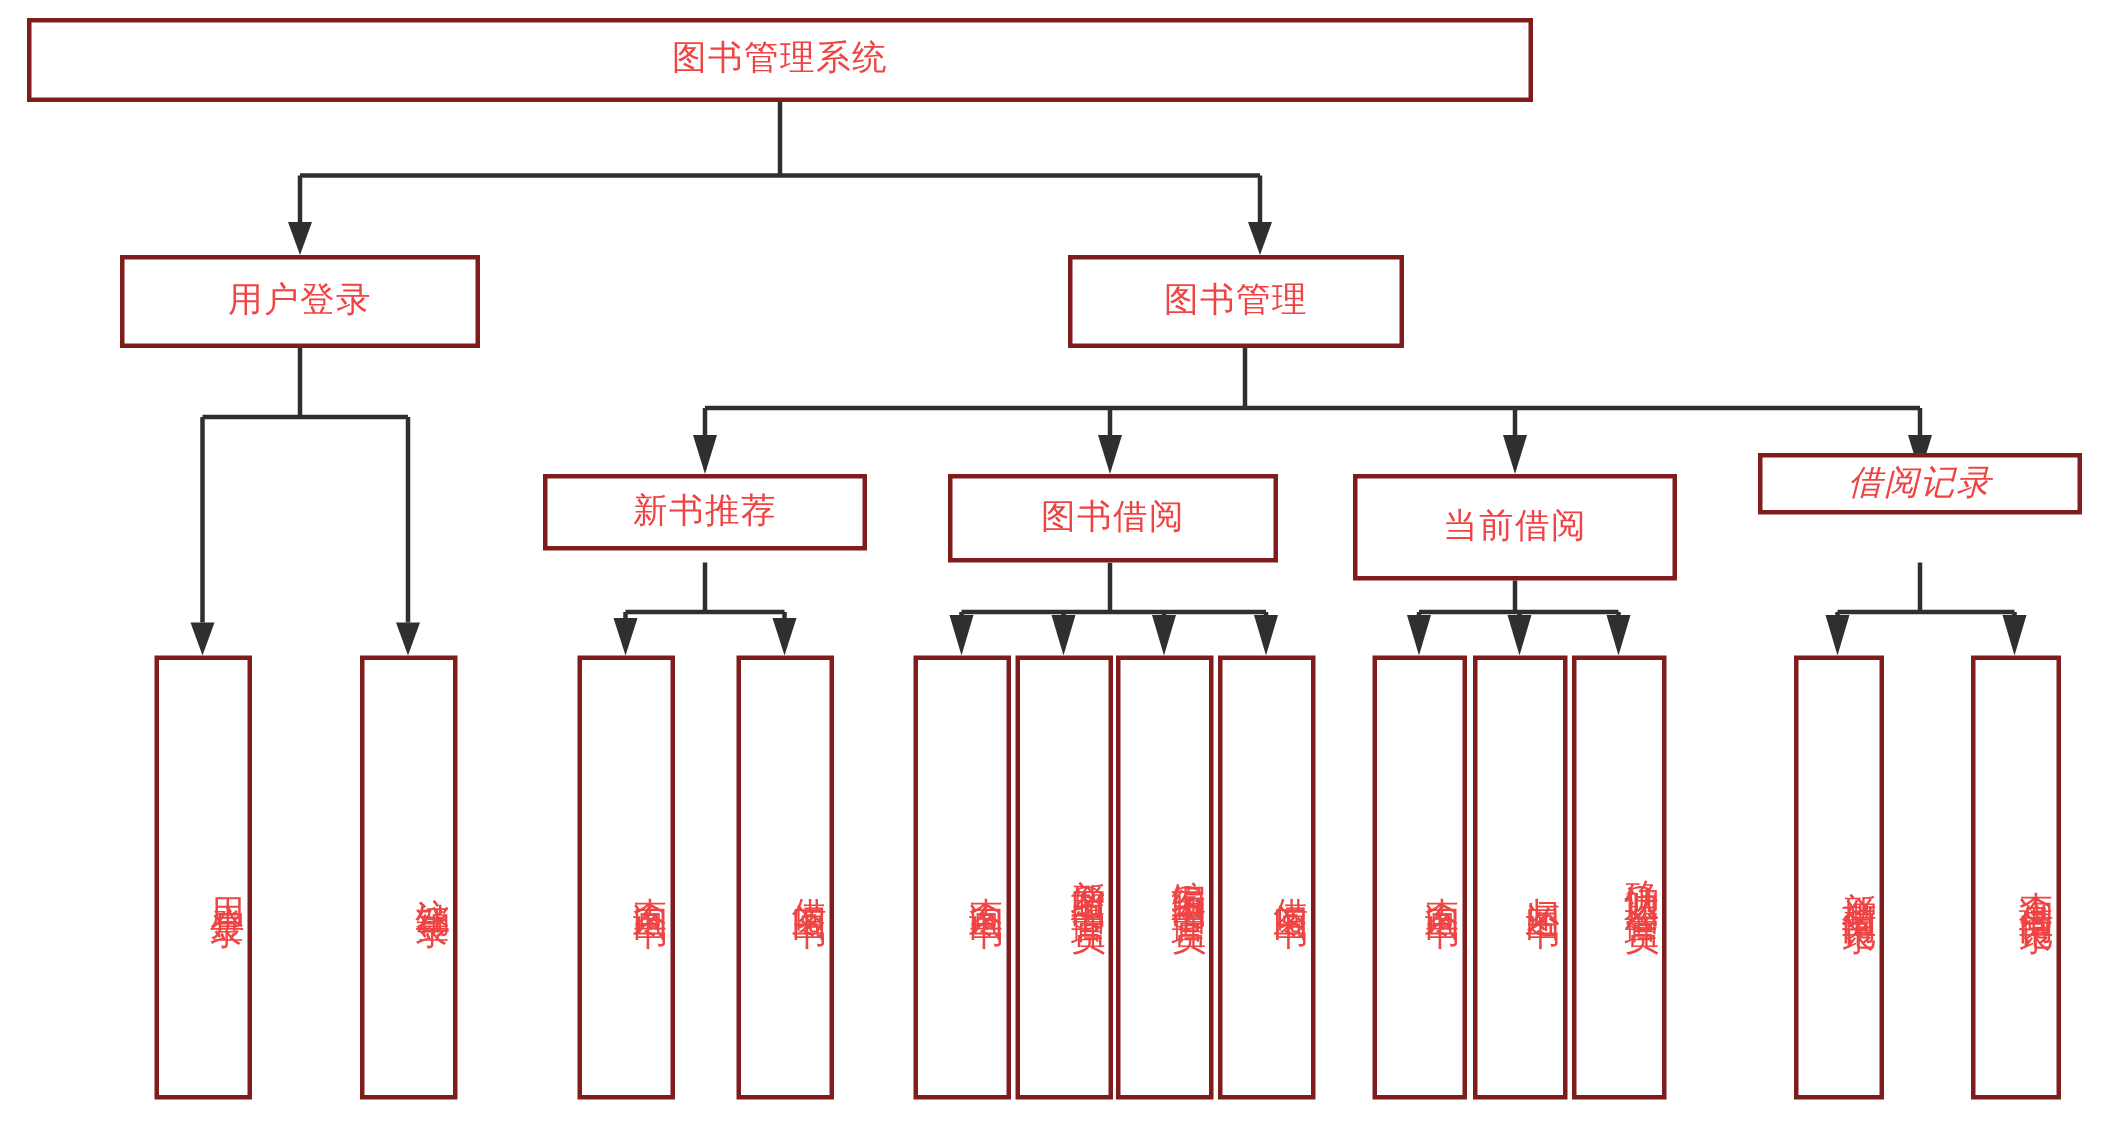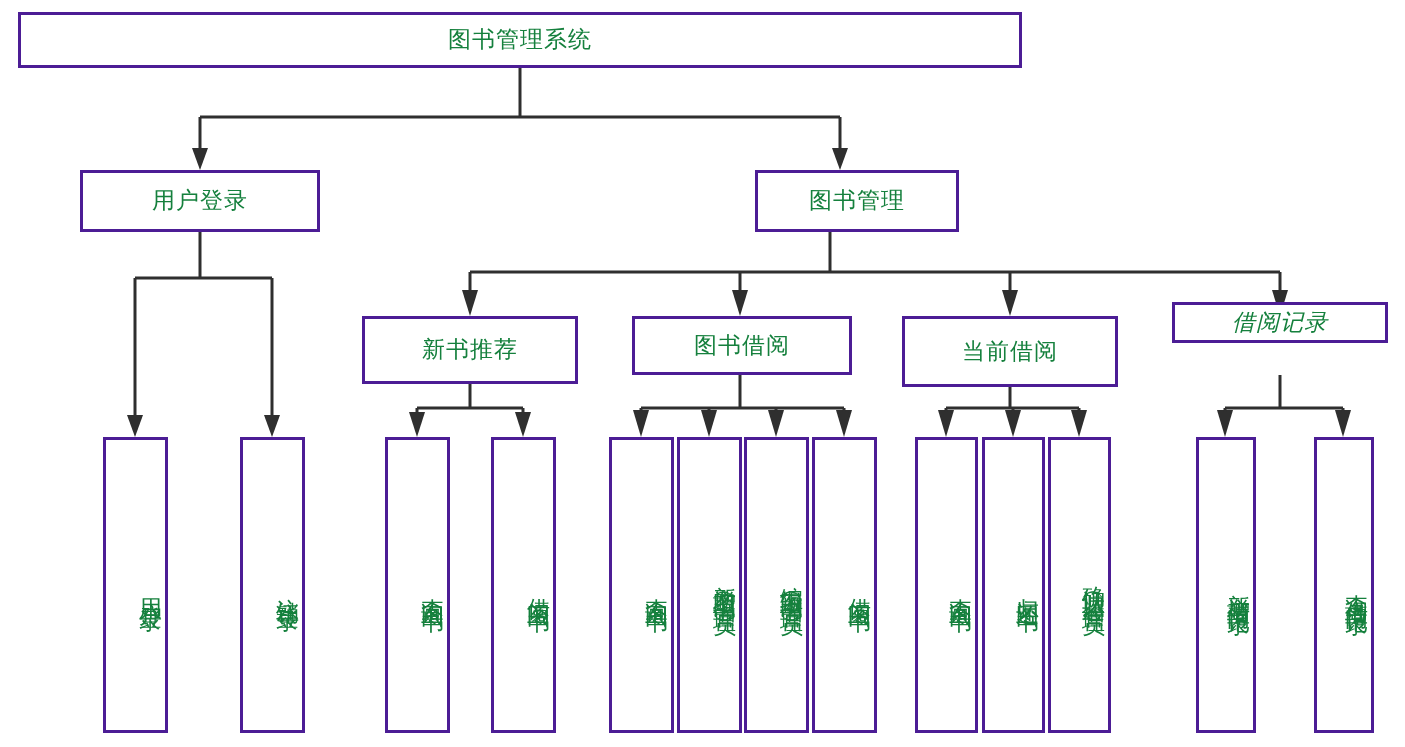--- a/index.html
+++ b/index.html
@@ -13,26 +13,26 @@
   #canvas {
     position: relative;
     width: 1405px;
     height: 747px;
     background: #ffffff;
     overflow: hidden;
   }
   .node {
     position: absolute;
     box-sizing: border-box;
-    border: 3px solid #4c1d95;
+    border: 3px solid #7f1d1d;
     background: #ffffff;
     display: flex;
     align-items: center;
     justify-content: center;
-    color: #15803d;
+    color: #ef4444;
   }
   .node.horiz {
     font-size: 23px;
     line-height: 1.2;
     letter-spacing: 1px;
     white-space: nowrap;
   }
   .node.vert {
     writing-mode: vertical-rl;
     text-orientation: upright;
@@ -140,25 +140,25 @@
     <path class="lk" d="M1343 408 L1343 412"></path>
   </svg>
 
   <div class="node horiz" style="left:18px; top:12px; width:1004px; height:56px;">
     <span>图书管理系统</span>
   </div>
 
   <div class="node horiz" style="left:80px; top:170px; width:240px; height:62px;">
     <span>用户登录</span>
   </div>
-  <div class="node horiz" style="left:712px; top:170px; width:204px; height:62px;margin-left:43px;">
+  <div class="node horiz" style="left:712px; top:170px; width:224px; height:62px;">
     <span>图书管理</span>
   </div>
 
-  <div class="node horiz" style="left:362px; top:316px; width:216px; height:68px;">
+  <div class="node horiz" style="left:362px; top:316px; width:216px; height:51px;">
     <span>新书推荐</span>
   </div>
   <div class="node horiz" style="left:632px; top:316px; width:220px; height:59px;text-align:right;">
     <span>图书借阅</span>
   </div>
   <div class="node horiz" style="left:902px; top:316px; width:216px; height:71px;">
     <span>当前借阅</span>
   </div>
   <div class="node horiz" style="left:1172px; top:302px; width:216px; height:41px;font-style:italic;">
     <span>借阅记录</span>

